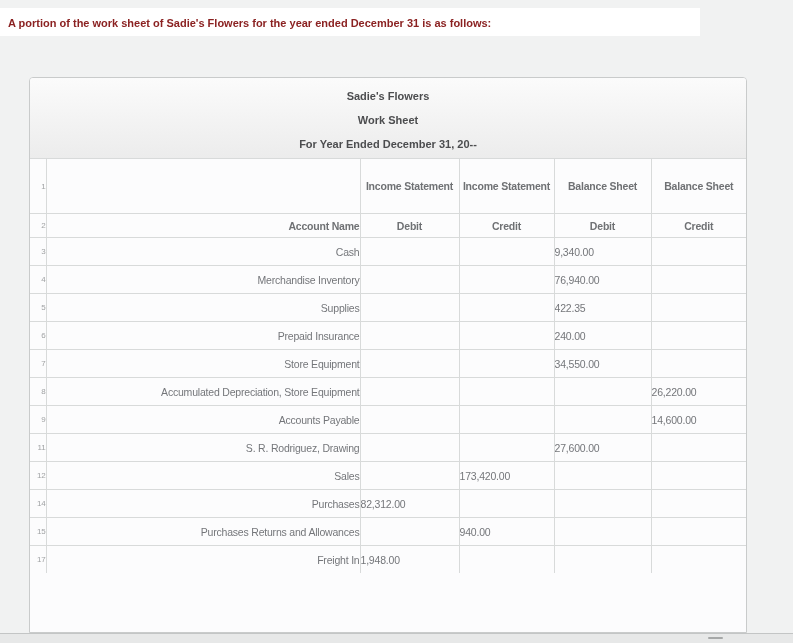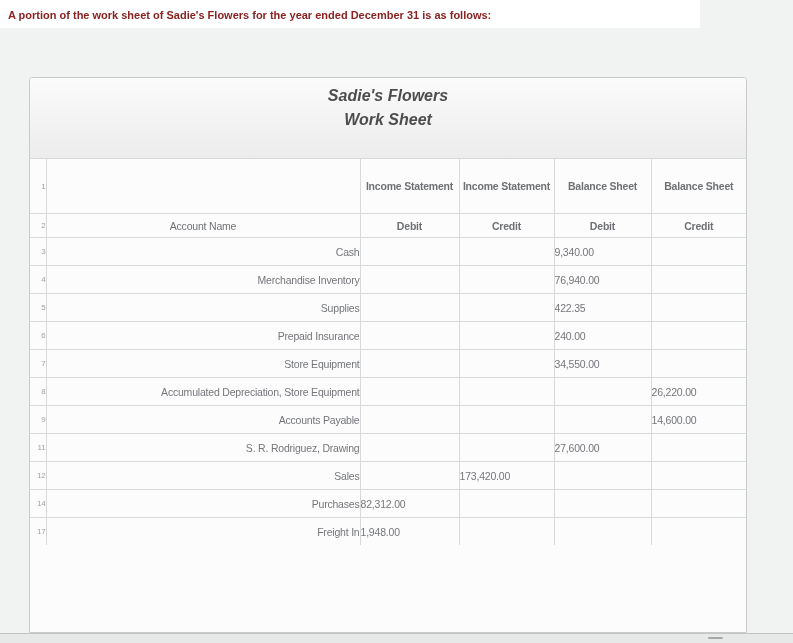--- a/index.html
+++ b/index.html
@@ -2,37 +2,37 @@
 <html><head>
 <meta charset="utf-8">
 <style>
   html,body{margin:0;padding:0;}
   body{
     width:793px;height:643px;position:relative;overflow:hidden;
     background:#f1f2f2;
     font-family:"Liberation Sans", sans-serif;
   }
   .top-strip{
-    position:absolute;top:0;left:0;width:700px;height:28px;background:#ffffff;
+    position:absolute;top:8px;left:0;width:700px;height:28px;background:#ffffff;
   }
   .instruction{
     padding:9px 0 0 8px;font-size:11px;font-weight:bold;color:#8b2222;
   }
   .card{
     position:absolute;left:29px;top:77px;width:718px;height:556px;
     box-sizing:border-box;border:1px solid #c9cbcb;border-radius:4px 4px 0 0;
     background:#fcfcfd;overflow:hidden;
   }
   .ws-title{
     height:81px;box-sizing:border-box;padding-top:6px;text-align:center;
     background:linear-gradient(#fbfbfb,#ececec);
     border-bottom:1px solid #d8dada;
   }
   .ws-title div{
-    font-size:16px;font-weight:bold;color:#4c4d4f;line-height:24px;font-style:italic;
+    font-size:11px;font-weight:bold;color:#4c4d4f;line-height:24px;
   }
   table.ws{
     border-collapse:collapse;table-layout:fixed;width:716px;
     font-size:10.5px;color:#74767a;letter-spacing:-0.2px;
     border:hidden;
   }
   table.ws td, table.ws th{
     border:1px solid #d8dada;background:#fcfcfd;vertical-align:middle;
     overflow:hidden;white-space:nowrap;padding:0;
   }
@@ -49,21 +49,21 @@
     font-size:8px;color:#a0a2a4;text-align:right;padding-right:3px;background:#fbfbfc;
   }
   td.account{text-align:right;padding-left:8px;}
   td.val{padding-right:12px;}
   th.colhead{
     font-weight:bold;color:#6f7174;text-align:center;background:#fbfbfc;
     padding:0 10px;line-height:22px;white-space:normal;
   }
   tr.r2 th.colhead{line-height:normal;}
   th.account-head{
-    font-weight:normal;color:#6f7174;text-align:center;padding-left:8px;background:#fbfbfc;
+    font-weight:bold;color:#6f7174;text-align:right;padding-left:8px;background:#fbfbfc;
   }
   .bottom-bar{
     position:absolute;left:0;top:633px;width:793px;height:10px;
     box-sizing:border-box;background:#e7e8e8;border-top:1px solid #c3c5c5;
   }
   .scroll-dash{
     position:absolute;left:708px;top:637px;width:15px;height:2px;
     background:#a6a8a8;border-radius:1px;
   }
 </style>
@@ -71,20 +71,21 @@
 <body>
 
 <div class="top-strip">
   <div class="instruction">A portion of the work sheet of Sadie's Flowers for the year ended December 31 is as follows:</div>
 </div>
 
 <div class="card">
   <div class="ws-title">
     <div>Sadie's Flowers</div>
     <div>Work Sheet</div>
+    <div>For Year Ended December 31, 20--</div>
   </div>
 
   <table class="ws">
     <colgroup>
       <col class="col-num">
         <col class="col-account">
       <col class="col-isd">
         <col class="col-isc">
       <col class="col-bsd">
         <col class="col-bsc">
@@ -183,20 +184,28 @@
     </tr>
     <tr class="data">
       <td class="num">14</td>
       <td class="account">Purchases</td>
       <td class="val">82,312.00</td>
       <td class="val"></td>
       <td class="val"></td>
       <td class="val"></td>
     </tr>
     <tr class="data">
+      <td class="num">15</td>
+      <td class="account">Purchases Returns and Allowances</td>
+      <td class="val"></td>
+      <td class="val">940.00</td>
+      <td class="val"></td>
+      <td class="val"></td>
+    </tr>
+    <tr class="data">
       <td class="num">17</td>
       <td class="account">Freight In</td>
       <td class="val">1,948.00</td>
       <td class="val"></td>
       <td class="val"></td>
       <td class="val"></td>
     </tr>
   </tbody>
     </table>
 </div>

